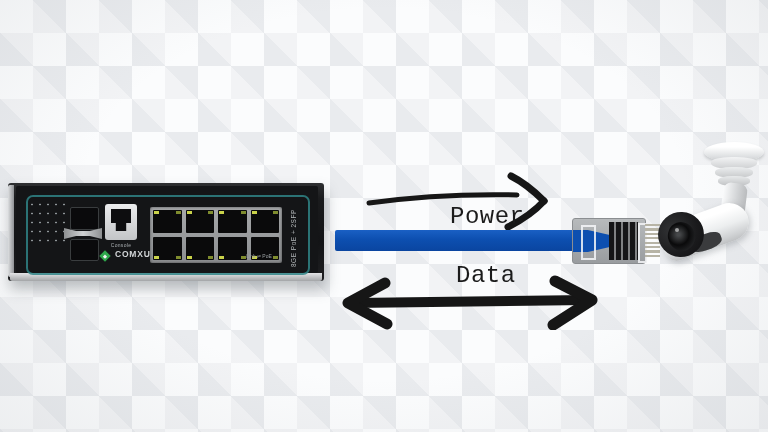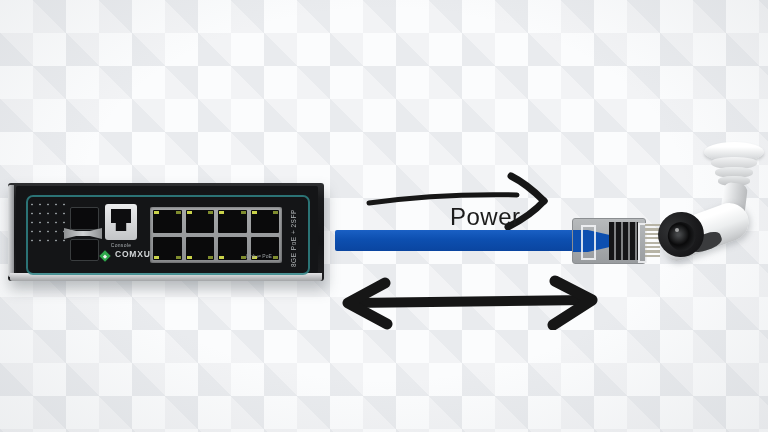--- a/index.html
+++ b/index.html
@@ -51,21 +51,21 @@
   .port.top::before{top:1px;left:1px;background:#c9d24a;}
   .port.top::after{top:1px;right:1px;background:#7f8c2e;}
   .port.bot::before{bottom:1px;left:1px;background:#c9d24a;}
   .port.bot::after{bottom:1px;right:1px;background:#7f8c2e;}
   .led-legend{left:226px;top:70px;width:50px;font-size:5px;color:#9ba0a3;text-align:center;}
   .side-label{left:282px;top:26px;width:14px;height:58px;
     writing-mode:vertical-rl;transform:rotate(180deg);
     font-size:6.5px;color:#b4b8ba;letter-spacing:.5px;text-align:center;}
 
   
-  .big-label{color:#1b1b1b;font-size:24px;font-weight:500;letter-spacing:.5px;}
+  .big-label{color:#1b1b1b;font-size:24px;font-weight:500;letter-spacing:.5px;font-family:Liberation Mono, monospace;}
   .power-label{left:450px;top:203px;}
   .data-label{left:456px;top:262px;}
   .power-arrow{left:365px;top:170px;}
   .data-arrow{left:340px;top:275px;}
 
   
   .cable{left:335px;top:230px;width:250px;height:21px;border-radius:2px;
     background:linear-gradient(180deg,#1a60c4 0%,#0d4fb0 45%,#0a45a0 100%);}
   .rj45{left:572px;top:218px;width:90px;height:46px;}
   .rj45-body{left:0;top:0;width:74px;height:46px;border-radius:3px;
@@ -151,20 +151,21 @@
 
   <div class="abs rj45">
     <div class="abs rj45-body"></div>
     <div class="abs rj45-boot"></div>
     <div class="abs strain"></div>
     <div class="abs contacts"></div>
     <div class="abs thin-rect"></div>
     <div class="abs pins"></div>
   </div>
 
+  <div class="abs big-label data-label">Data</div>
   <svg class="abs data-arrow" width="260" height="55" viewBox="0 0 260 55">
     <path d="M12,28 L248,25" fill="none" stroke="#161616" stroke-width="10" stroke-linecap="round"></path>
     <path d="M45,8 L8,28 L47,49" fill="none" stroke="#161616" stroke-width="11" stroke-linecap="round" stroke-linejoin="round"></path>
     <path d="M215,6 L252,25 L213,50" fill="none" stroke="#161616" stroke-width="11" stroke-linecap="round" stroke-linejoin="round"></path>
   </svg>
 
   <div class="abs camera">
     <div class="abs mount-disc"></div>
     <div class="abs mount-s1"></div>
     <div class="abs mount-s2"></div>

